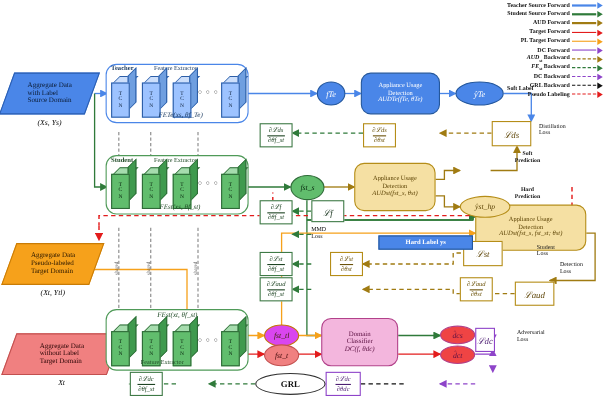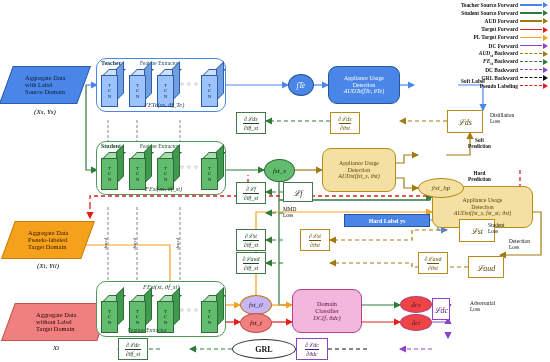--- a/index.html
+++ b/index.html
@@ -42,21 +42,21 @@
   .rbox{border-radius:9px;display:flex;flex-direction:column;align-items:center;
         justify-content:center;line-height:1.15;}
   .rbox-blue{background:#4a86e8;border:1px solid #24579c;color:#ffffff;}
   .rbox-yellow{background:#f5e0a3;border:1.2px solid #b58d18;color:#5d4406;}
   .rbox-pink{background:#f3b6dd;border:1.2px solid #b2418a;color:#5d1243;}
 
   
   .ell{border-radius:50%;display:flex;align-items:center;justify-content:center;}
   .ell-blue{background:#4a86e8;border:1px solid #24579c;color:#fff;}
   .ell-yellow{background:#f5e0a3;border:1.2px solid #b58d18;color:#5d4406;}
-  .ell-orange{background:#c4b5fd;border:1.2px solid #c4760a;color:#3a2200;}
+  .ell-orange{background:#d946ef;border:1.2px solid #c4760a;color:#3a2200;}
   .ell-red{background:#f08080;border:1.2px solid #c2504f;color:#3a0606;}
   .ell-pink{background:#ef4444;border:1.2px solid #b2418a;color:#5d1243;}
   .ell-white{background:#ffffff;border:1.4px solid #333;color:#111;}
 
   
   .frac{display:flex;flex-direction:column;align-items:center;justify-content:center;
         background:#ffffff;font-size:6px;line-height:1.0;padding:1px 2px;}
   .frac .num{padding:0 1px 1px 1px;}
   .frac .den{border-top:1px solid currentColor;padding:1px 1px 0 1px;}
   .frac-green{border:1.2px solid #3f7a46;color:#1d4322;}
@@ -470,27 +470,28 @@
   </div>
 
   <div class="abs rbox rbox-pink" style="left:292px;top:289px;width:70px;height:44px;font-size:6.2px;">
     <span>Domain</span>
     <span>Classifier</span>
     <span class="ital" style="font-size:6.4px;">DC(f, θdc)</span>
   </div>
 
   <div class="abs ell ell-white" style="left:232px;top:339px;width:64px;height:20px;font-size:8px;font-weight:bold;">GRL</div>
 
+  <div class="abs ell ell-blue ital" style="left:414px;top:74px;width:44px;height:22px;font-size:7.5px;">ŷTe</div>
   <div class="abs ell ell-yellow ital" style="left:418px;top:178px;width:46px;height:20px;font-size:7px;">ŷst_hp</div>
   <div class="abs ell ell-pink ital" style="left:400px;top:296px;width:32px;height:17px;font-size:7px;">d̂cs</div>
   <div class="abs ell ell-pink ital" style="left:400px;top:314px;width:32px;height:17px;font-size:7px;">d̂ct</div>
 
   <div class="abs lossbox ital" style="left:447px;top:110px;width:36px;height:23px;border-color:#b58d18;color:#5d4406;text-align:right;">ℒds</div>
   <div class="abs lossbox ital" style="left:283px;top:182px;width:30px;height:20px;">ℒf</div>
-  <div class="abs lossbox ital" style="left:459px;top:219px;width:36px;height:23px;border-color:#b58d18;color:#5d4406;">ℒst</div>
+  <div class="abs lossbox ital" style="left:421px;top:219px;width:36px;height:23px;border-color:#b58d18;color:#5d4406;">ℒst</div>
   <div class="abs lossbox ital" style="left:468px;top:256px;width:36px;height:22px;border-color:#b58d18;color:#5d4406;">ℒaud</div>
   <div class="abs lossbox ital" style="left:432px;top:298px;width:18px;height:22px;border-color:#8e44c9;color:#4c1d72;">ℒdc</div>
 
   <div class="abs frac frac-green" style="left:236px;top:112px;width:30px;height:22px;">
     <span class="num ital">∂ℒds</span>
     <span class="den ital">∂θf_st</span>
   </div>
   <div class="abs frac frac-olive" style="left:330px;top:112px;width:30px;height:22px;">
     <span class="num ital">∂ℒds</span>
     <span class="den ital">∂θst</span>

